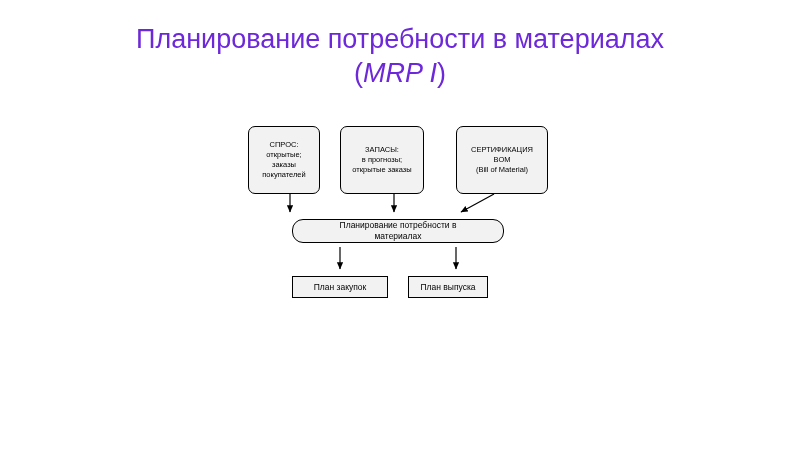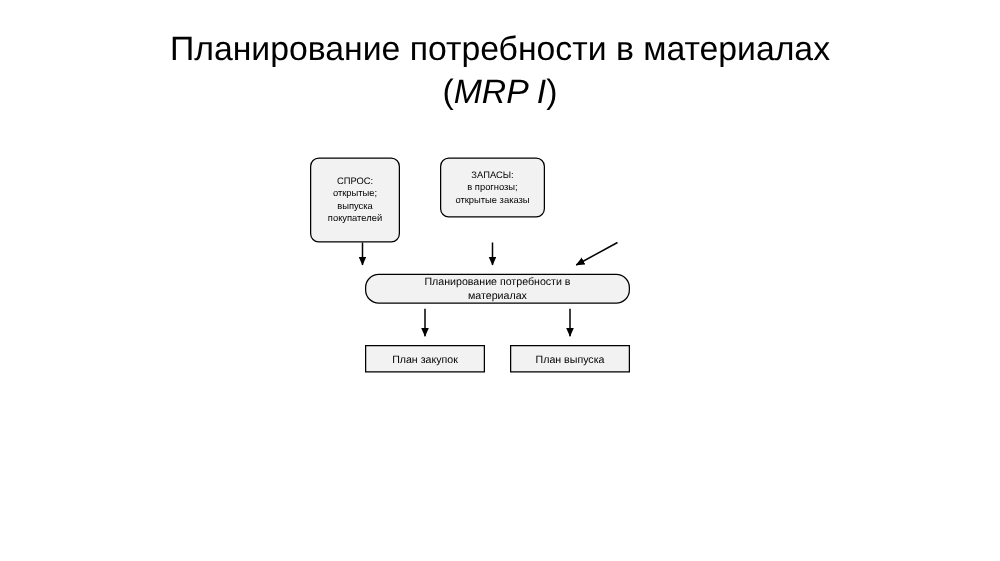--- a/index.html
+++ b/index.html
@@ -19,21 +19,21 @@
     height: 449px;
   }
   .title {
     position: absolute;
     left: 40px;
     top: 22px;
     width: 720px;
     text-align: center;
     font-size: 27px;
     line-height: 34px;
-    color: #000000;
+    color: #6d28d9;
     font-weight: normal;
   }
   .title .mrp {
     font-style: italic;
   }
   .diagram {
     position: absolute;
     left: 248px;
     top: 126px;
     width: 312px;
@@ -50,25 +50,25 @@
     justify-content: center;
     text-align: center;
     font-size: 7.5px;
     line-height: 10px;
     padding: 2px 3px;
   }
   .box.rounded {
     border-radius: 7px;
   }
   .box-demand   { left: 0px;   top: 0px;   width: 72px;  height: 68px; }
-  .box-stock    { left: 104px; top: 0px;   width: 84px;  height: 48px; }
+  .box-stock    { left: 92px; top: 0px;   width: 84px;  height: 68px; }
   .box-bom      { left: 208px; top: 0px;   width: 92px;  height: 68px; }
   .box-mrp      { left: 44px;  top: 93px;  width: 212px; height: 24px; font-size: 8.5px; line-height: 11px; border-radius: 11px; }
   .box-purchase { left: 44px;  top: 150px; width: 96px;  height: 22px; font-size: 8.5px; text-align: center; }
-  .box-release  { left: 160px; top: 150px; width: 96px;  height: 22px; font-size: 8.5px; }
+  .box-release  { left: 160px; top: 150px; width: 80px;  height: 22px; font-size: 8.5px; }
 
   .arrows {
     position: absolute;
     left: 0;
     top: 0;
     width: 312px;
     height: 185px;
     overflow: visible;
   }
 </style>
@@ -99,33 +99,40 @@
 
       <line x1="92" y1="121" x2="92" y2="143" stroke="#000000" stroke-width="1.2" marker-end="url(#ah)"></line>
 
       <line x1="208" y1="121" x2="208" y2="143" stroke="#000000" stroke-width="1.2" marker-end="url(#ah)"></line>
     </svg>
 
     <div class="box rounded box-demand">
       <span>
         <span>СПРОС:</span><br>
         <span>открытые;</span><br>
-        <span>выпуска</span><br>
+        <span>заказы</span><br>
         <span>покупателей</span>
       </span>
     </div>
 
     <div class="box rounded box-stock">
       <span>
         <span>ЗАПАСЫ:</span><br>
         <span>в прогнозы;</span><br>
         <span>открытые заказы</span>
       </span>
     </div>
 
+    <div class="box rounded box-bom">
+      <span>
+        <span>СЕРТИФИКАЦИЯ</span><br>
+        <span>BOM</span><br>
+        <span>(Bill of Material)</span>
+      </span>
+    </div>
 
     <div class="box box-mrp">
       <span>
         <span>Планирование потребности в</span><br>
         <span>материалах</span>
       </span>
     </div>
 
     <div class="box box-purchase">
       <span>План закупок</span>

